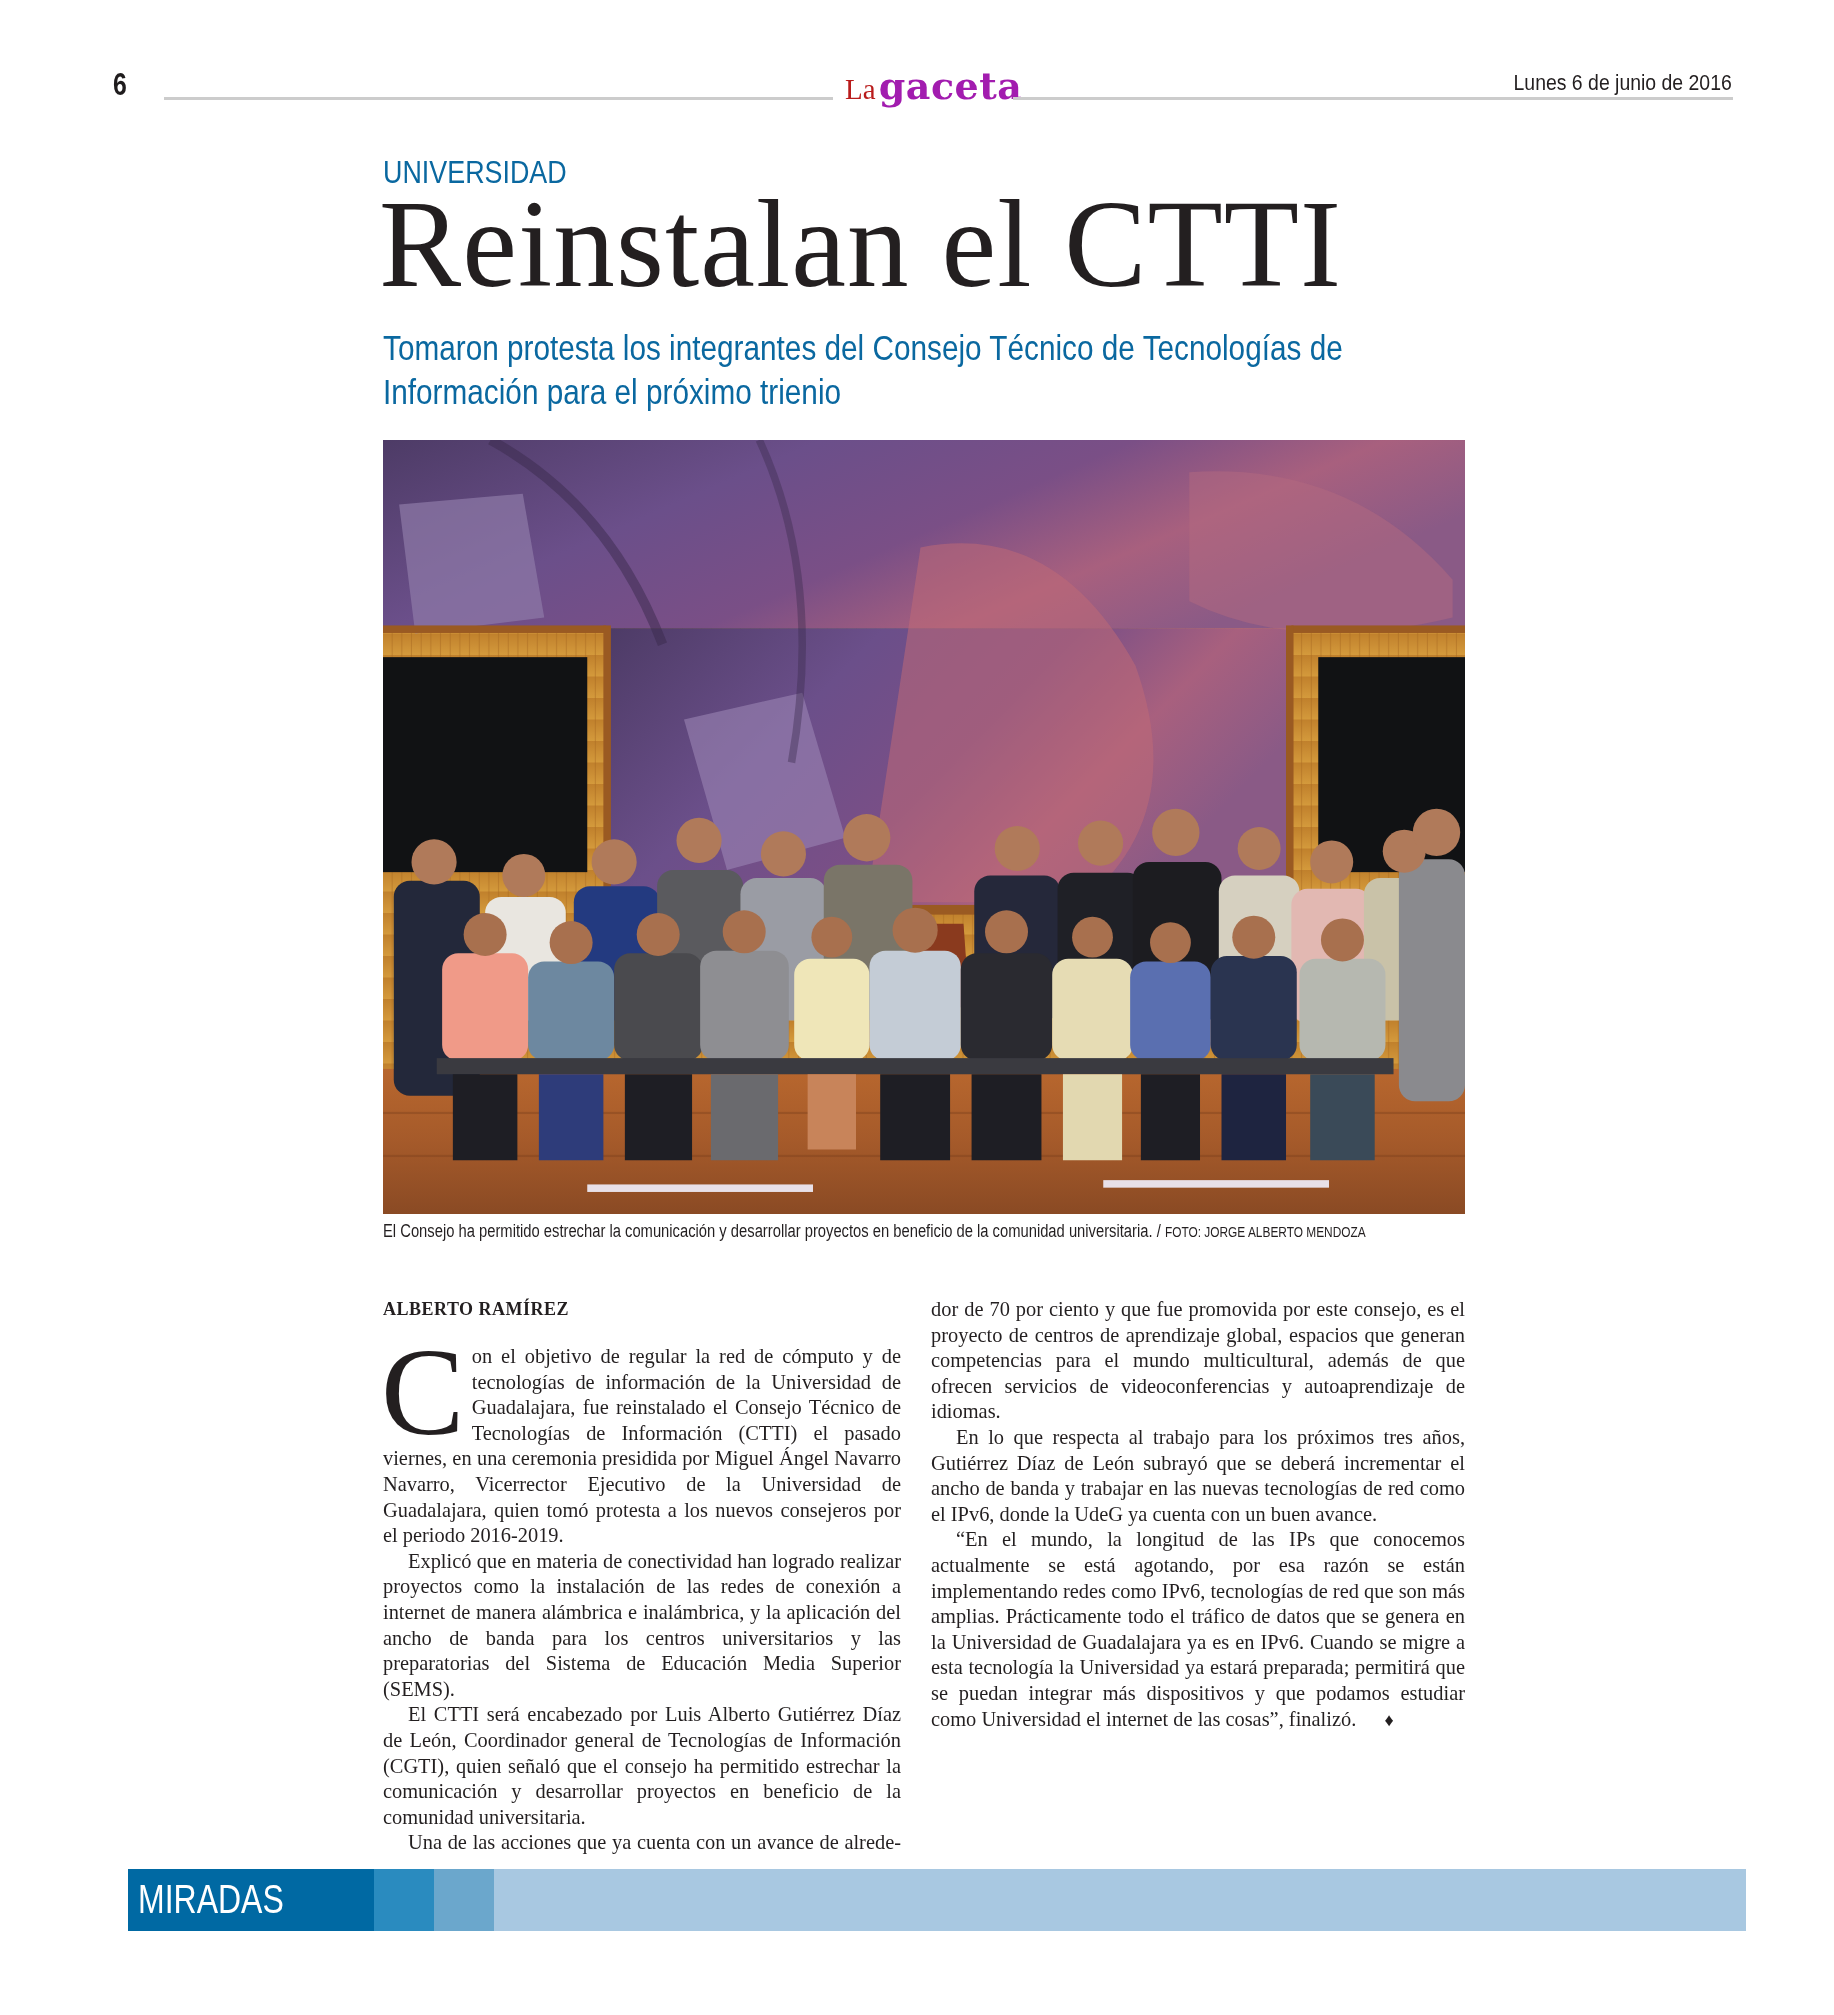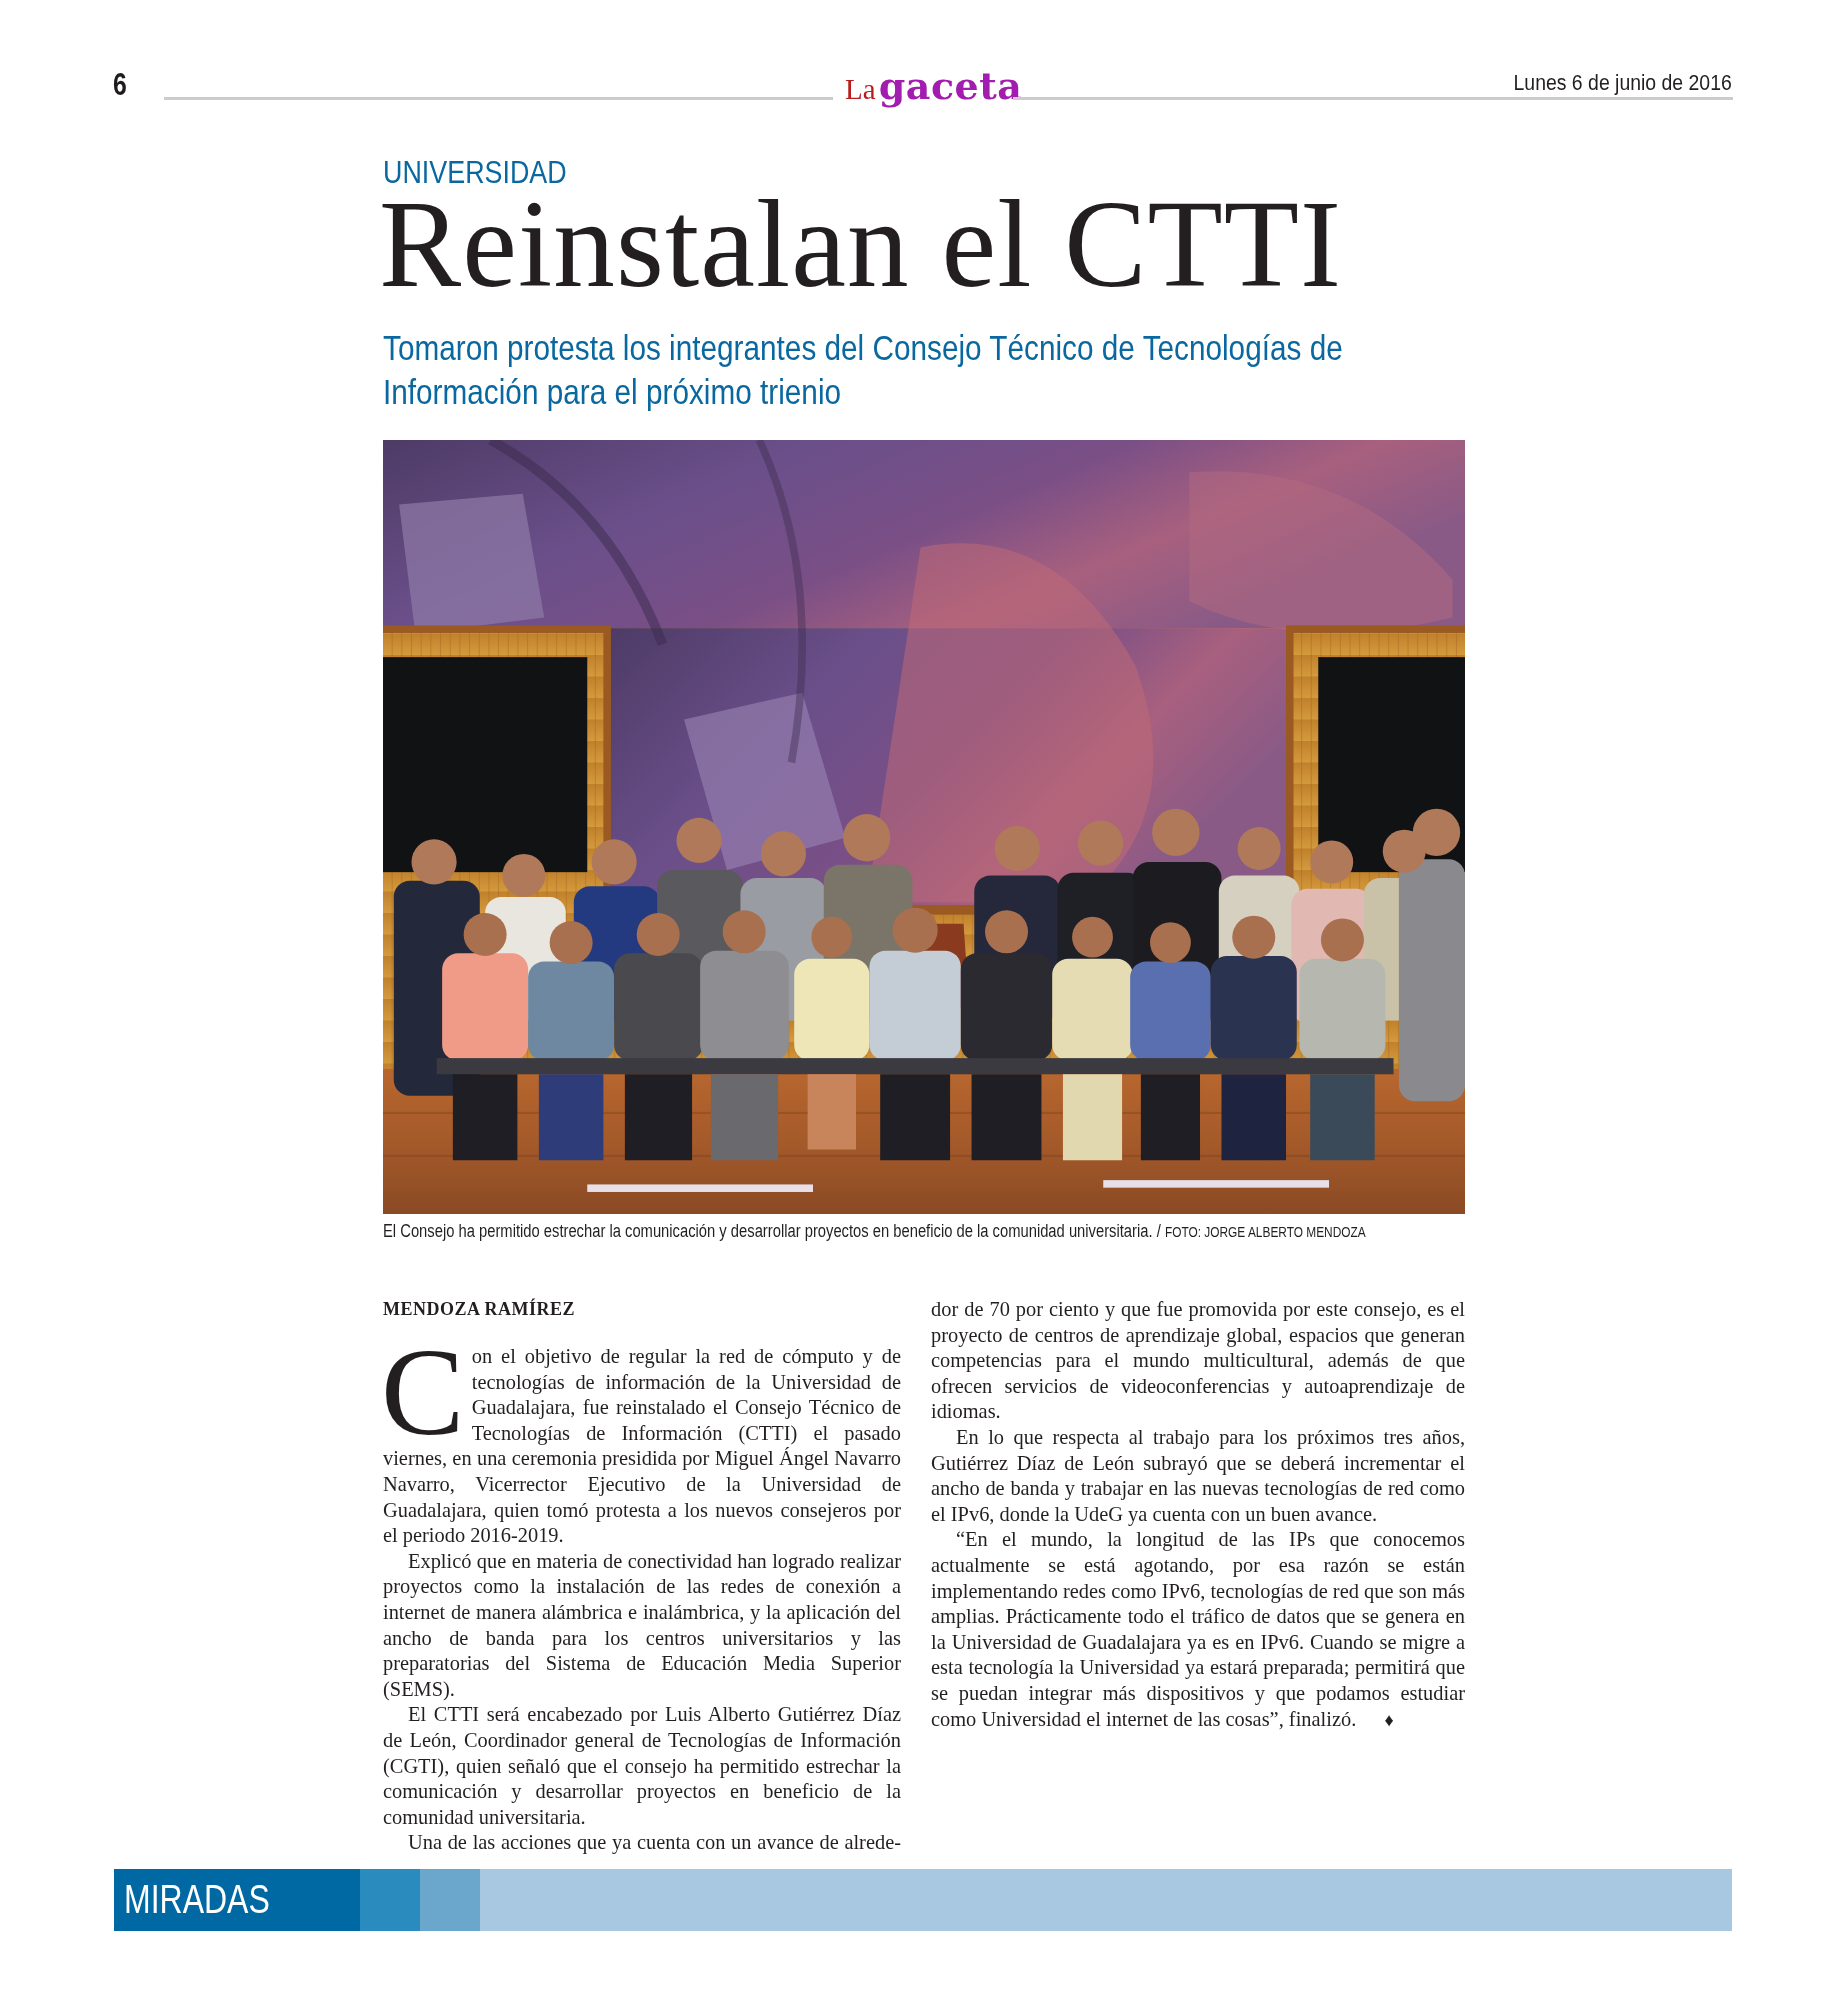--- a/index.html
+++ b/index.html
@@ -32,21 +32,21 @@
   .byline { left:383px; top:1300px; font-family:"Liberation Serif", serif; font-weight:bold; font-size:18px; line-height:19.3px; letter-spacing:0.5px; color:#231f20; }
   .col { font-family:"Liberation Serif", serif; font-size:20.4px; line-height:25.6px; color:#231f20; text-align:justify; hyphens:manual; }
   .col1 { left:383px; top:1344px; width:518px; }
   .col2 { left:931px; top:1297px; width:534px; }
   .col p { margin:0; text-indent:25px; }
   .col p.first { text-indent:0; }
   .dropcap { float:left; font-size:125px; line-height:91px; height:96px; margin:3.2px 7.5px 0 -2.1px; font-family:"Liberation Serif", serif; color:#231f20; }
   .endmark { display:inline-block; margin-left:3.2px; font-size:18px; }
 
   
-  .footer { left:114px; top:1869px; width:1618px; height:62px; background:#a8c8e1; }
+  .footer { left:128px; top:1869px; width:1618px; height:62px; background:#a8c8e1; }
   .footer .seg { position:absolute; top:0; height:100%; }
   .seg1 { left:0; width:246px; background:#0069a3; }
   .seg2 { left:246px; width:60px; background:#2a8bbf; }
   .seg3 { left:306px; width:60px; background:#6ba7cc; }
   .footer-label { position:absolute; left:9.7px; top:7.5px; font-family:"Liberation Sans", sans-serif; font-size:40px; line-height:45px; color:#ffffff; transform:scaleX(0.8); transform-origin:left top; white-space:nowrap; }
 </style>
 </head>
 <body>
 
 <div class="abs page-num">6</div>
@@ -191,21 +191,21 @@
       <rect x="1410" y="1180" width="110" height="160"></rect>
       <rect x="1560" y="1180" width="120" height="160" fill="#1e2440"></rect>
       <rect x="1725" y="1180" width="120" height="160" fill="#3a4a58"></rect>
     </g>
   </svg>
 </div>
 <div class="abs caption">
   <span>El Consejo ha permitido estrechar la comunicación y desarrollar proyectos en beneficio de la comunidad universitaria.</span><span> / </span><span class="credit">FOTO: JORGE ALBERTO MENDOZA</span>
 </div>
 
-<div class="abs byline">MENDOZA RAMÍREZ</div>
+<div class="abs byline">ALBERTO RAMÍREZ</div>
 
 <div class="abs col col1">
   <span class="dropcap">C</span>
   <p class="first">on el objetivo de regular la red de cómputo y de tecnologías de información de la Universidad de Guadalajara, fue reinstalado el Consejo Técnico de Tecnologías de Información (CTTI) el pasado viernes, en una ceremonia presidida por Miguel Ángel Navarro Navarro, Vicerrector Ejecutivo de la Universidad de Guadalajara, quien tomó protesta a los nuevos consejeros por el periodo 2016-2019.</p>
   <p>Explicó que en materia de conectividad han logrado realizar proyectos como la instalación de las redes de conexión a internet de manera alámbrica e inalámbrica, y la aplicación del ancho de banda para los centros universitarios y las preparatorias del Sistema de Educación Media Superior (SEMS).</p>
   <p>El CTTI será encabezado por Luis Alberto Gutiérrez Díaz de León, Coordinador general de Tecnologías de Información (CGTI), quien señaló que el consejo ha permitido estrechar la comunicación y desarrollar proyectos en beneficio de la comunidad universitaria.</p>
   <p style="text-align-last:justify;">Una de las acciones que ya cuenta con un avance de alrede-</p>
 </div>
 
 <div class="abs col col2">

